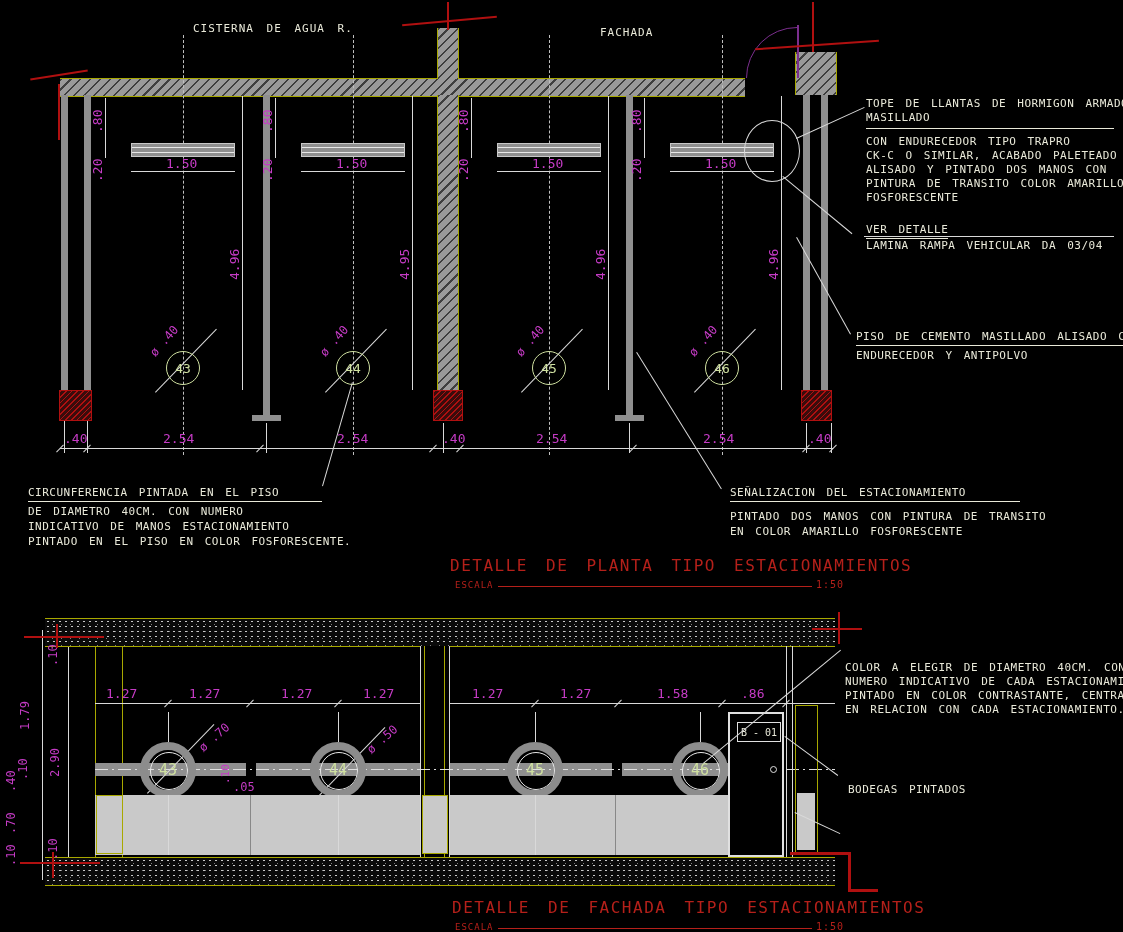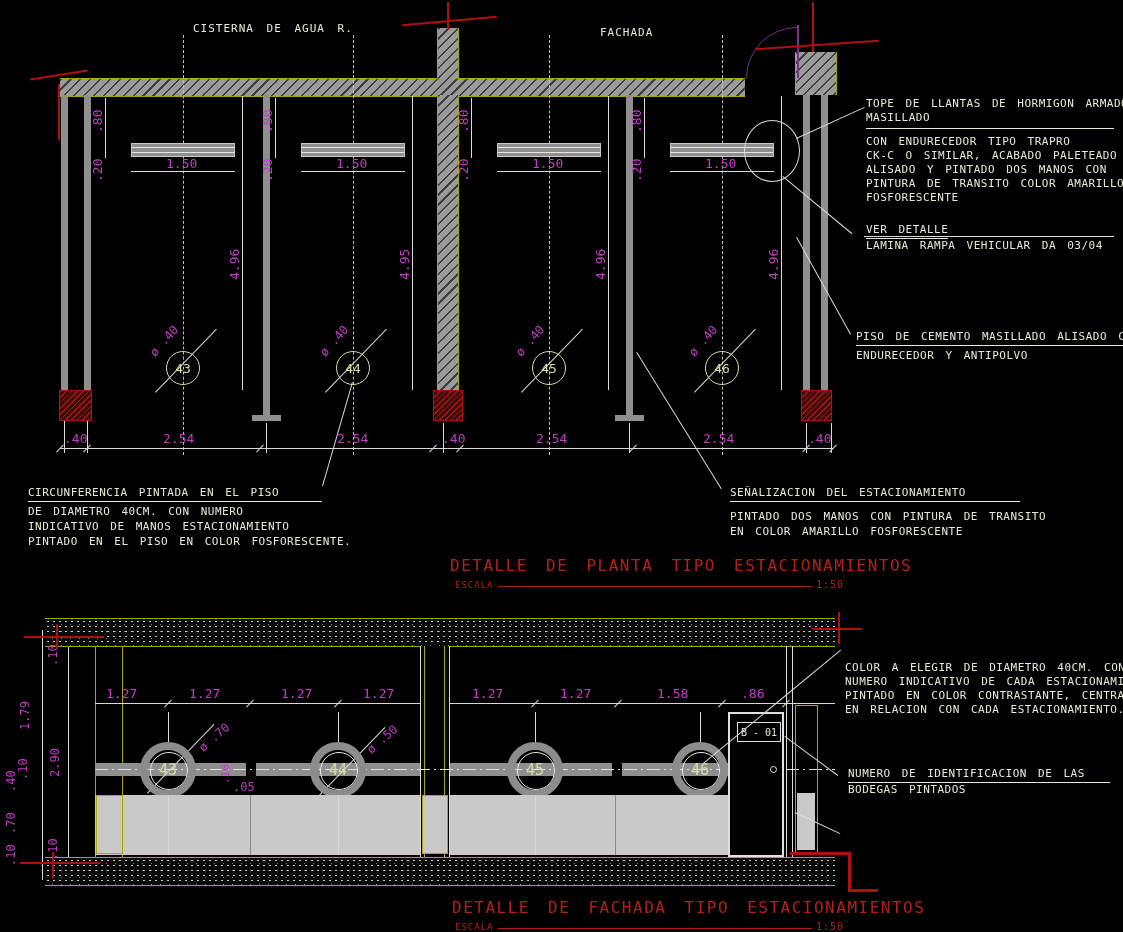--- a/index.html
+++ b/index.html
@@ -298,21 +298,20 @@
   <div class="lvr" style="left:848px;top:852px;height:40px;width:3px;"></div>
   <div class="lhr" style="left:848px;top:889px;width:30px;height:3px;"></div>
 
   <div class="ld" style="left:703px;top:763px;width:178px;transform:rotate(-39.5deg);"></div>
   <div class="ld" style="left:785px;top:736px;width:66px;transform:rotate(36.3deg);"></div>
   <div class="ld" style="left:795px;top:812px;width:50px;transform:rotate(25deg);"></div>
   <div class="t" style="left:845px;top:661px;">COLOR A ELEGIR DE DIAMETRO 40CM. CON</div>
   <div class="t" style="left:845px;top:675px;">NUMERO INDICATIVO DE CADA ESTACIONAMIENTO</div>
   <div class="t" style="left:845px;top:689px;">PINTADO EN COLOR CONTRASTANTE, CENTRADO</div>
   <div class="t" style="left:845px;top:703px;">EN RELACION CON CADA ESTACIONAMIENTO.</div>
-  <div class="t t-ul" style="left:848px;top:767px;width:262px;">NUMERO DE IDENTIFICACION DE LAS</div>
   <div class="t" style="left:848px;top:783px;">BODEGAS PINTADOS</div>
 
   <div class="red-t" style="left:452px;top:898px;">DETALLE DE FACHADA TIPO ESTACIONAMIENTOS</div>
   <div class="red-s" style="left:455px;top:922px;">ESCALA</div>
   <div class="abs" style="left:498px;top:928px;width:314px;height:1px;background:#B5201A;"></div>
   <div class="red-s" style="left:816px;top:921px;font-size:10px;">1:50</div>
 
 </div>
 
 </body></html>

